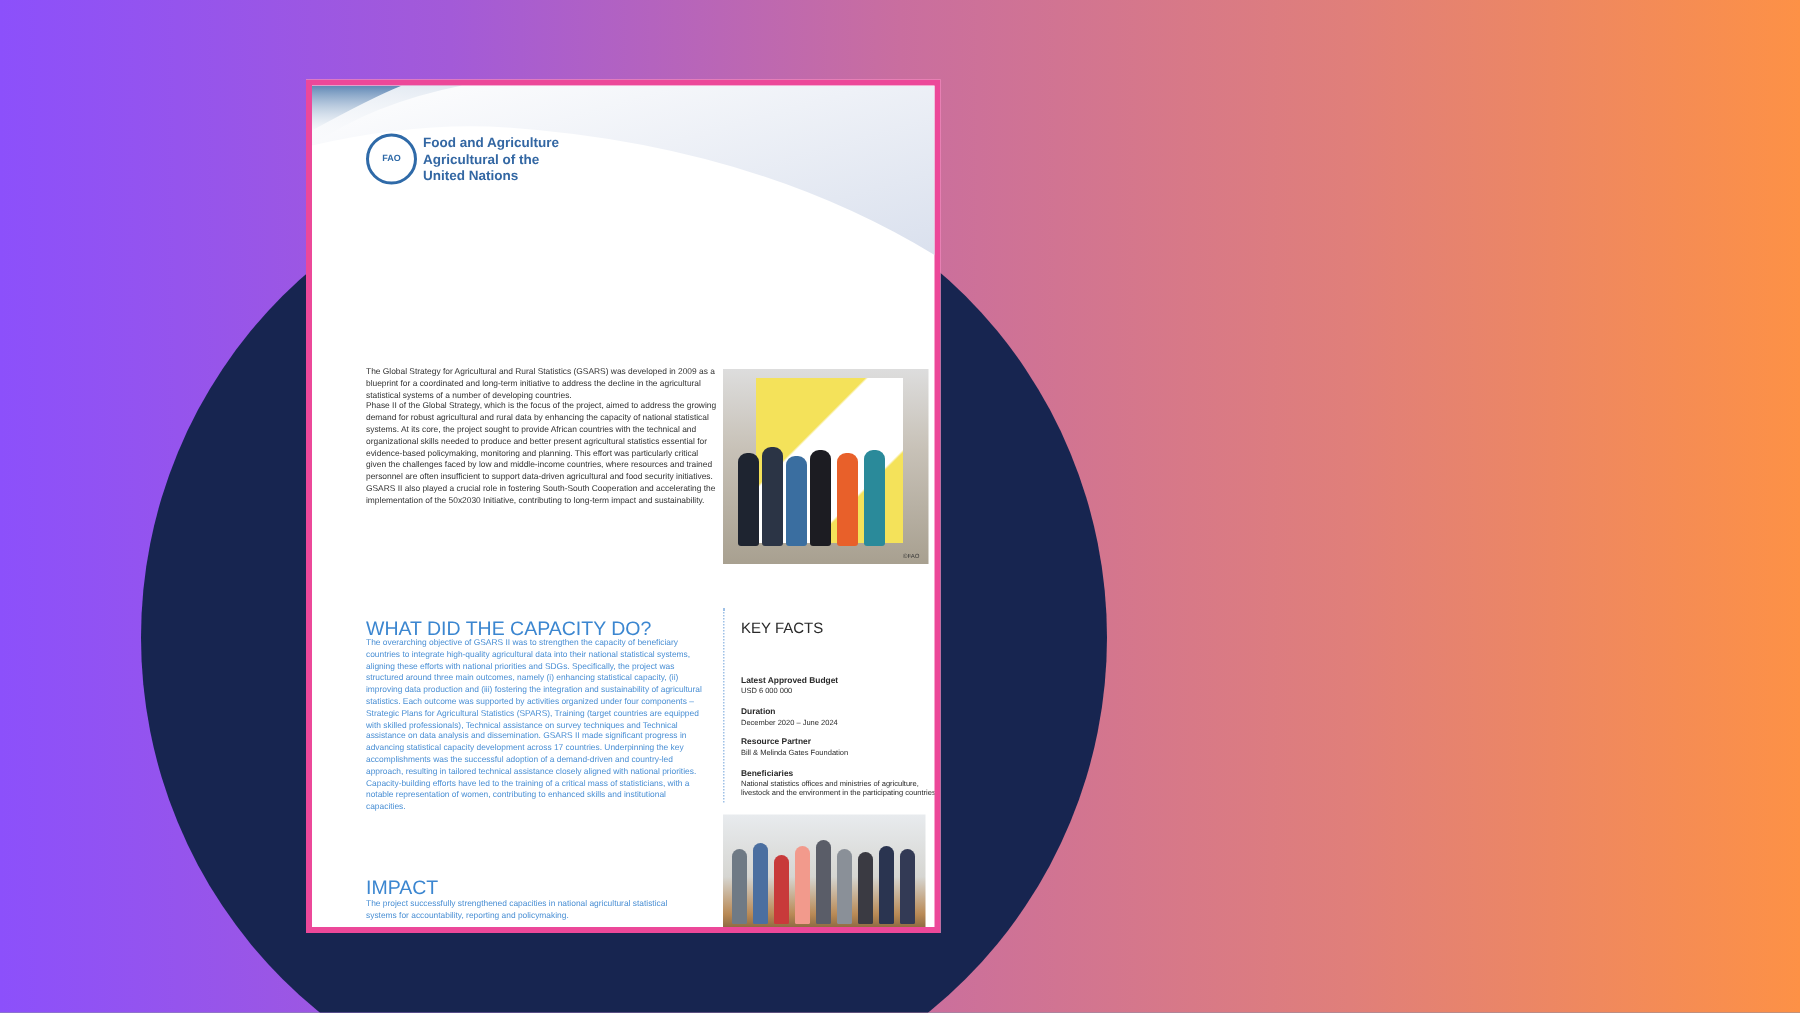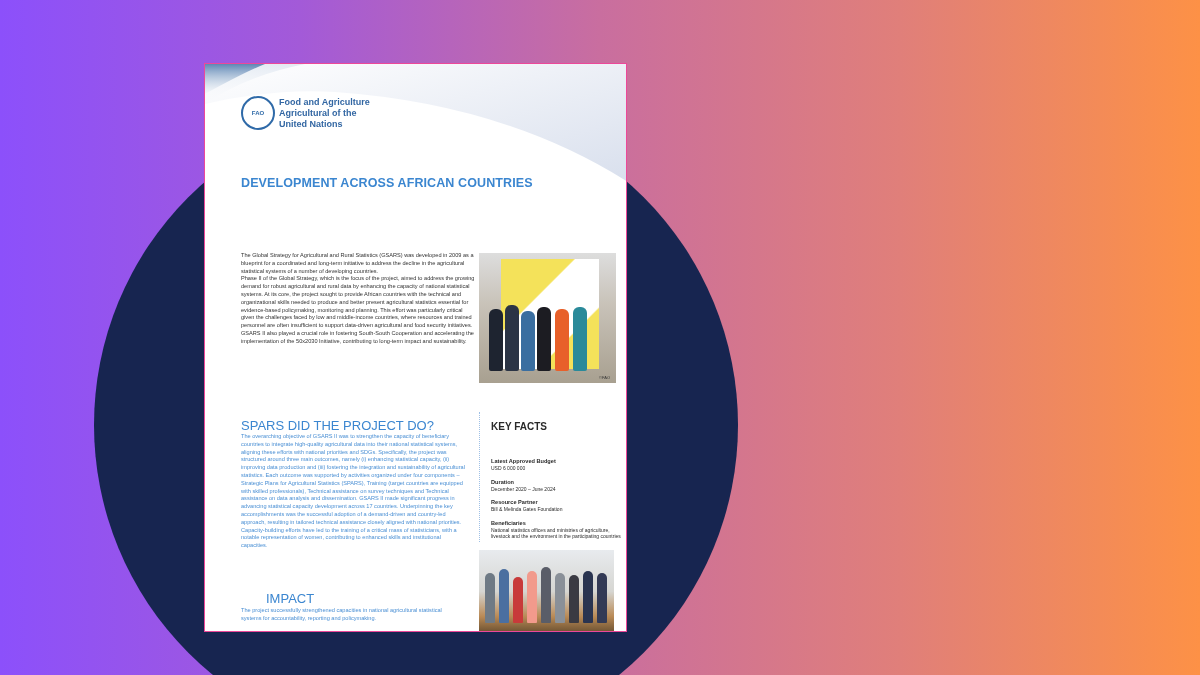--- a/index.html
+++ b/index.html
@@ -11,25 +11,25 @@
     }
     .circle {
       position: absolute;
       left: 94px; top: 103px;
       width: 644px; height: 644px;
       border-radius: 50%;
       background: #172550;
     }
     .doc {
       position: absolute;
-      left: 204px; top: 63px;
+      left: 204px; top: 53px;
       width: 423px; height: 569px;
       background: #ffffff;
       overflow: hidden;
-      border: 1px solid #ec4899;
+      border: 4px solid #ec4899;
     }
     .swoosh {
       position: absolute; left: 0; top: 0; width: 423px; height: 130px;
     }
     .logo {
       position: absolute; left: 36px; top: 32px;
       display: flex; align-items: center; gap: 4px;
     }
     .logo-emblem {
       width: 34px; height: 34px; border-radius: 50%;
@@ -68,39 +68,39 @@
     .h-what {
       position: absolute; left: 36px; top: 354px;
       color: #3b86d0; font-size: 13px; line-height: 15px;
     }
     .what-body {
       position: absolute; left: 36px; top: 369px; width: 226px;
       color: #4a8fd4; font-size: 5.6px; line-height: 7.8px;
     }
     .h-impact {
       position: absolute; left: 36px; top: 527px;
-      color: #3b86d0; font-size: 13px; line-height: 15px; margin-left: 25px;
+      color: #3b86d0; font-size: 13px; line-height: 15px;
     }
     .impact-body {
       position: absolute; left: 36px; top: 543px; width: 210px;
       color: #4a8fd4; font-size: 5.6px; line-height: 7.8px;
     }
     .blue-bar {
       position: absolute; left: 36px; top: 571px; width: 36px; height: 4px;
       background: #5b9ad6;
     }
     .divider {
       position: absolute; left: 274px; top: 348px; width: 0; height: 130px;
       border-left: 1px dotted #9ec0e6;
     }
     .keyfacts {
       position: absolute; left: 286px; top: 357px; width: 130px;
       color: #2a2a2a;
     }
-    .kf-title { font-size: 10px; line-height: 12px; margin-bottom: 25px; font-weight: bold; }
+    .kf-title { font-size: 10px; line-height: 12px; margin-bottom: 25px; }
     .kf-item { margin-bottom: 7px; }
     .kf-label { font-size: 5.6px; font-weight: bold; line-height: 7px; }
     .kf-value { font-size: 5px; line-height: 6.6px; }
     .photo2 {
       position: absolute; left: 274px; top: 486px; width: 135px; height: 83px;
       background: linear-gradient(180deg, #e8ebee 0%, #d6d6d2 50%, #b98a56 80%, #6a5030 100%);
       overflow: hidden;
     }
     .photo2 .person {
       position: absolute; bottom: 10px; width: 10px; border-radius: 5px 5px 1px 1px;
@@ -132,41 +132,40 @@
       <span>FAO</span>
     </div>
     <div class="logo-text">
       <div>Food and Agriculture</div>
       <div>Agricultural of the</div>
       <div>United Nations</div>
     </div>
   </div>
 
   <div class="title">
-    <div>DEVELOPMENT ACROSS AFRICAN COUNTRIES</div>
   </div>
 
   <div class="intro">
     <p>The Global Strategy for Agricultural and Rural Statistics (GSARS) was developed in 2009 as a blueprint for a coordinated and long-term initiative to address the decline in the agricultural statistical systems of a number of developing countries.</p>
     <p>Phase II of the Global Strategy, which is the focus of the project, aimed to address the growing demand for robust agricultural and rural data by enhancing the capacity of national statistical systems. At its core, the project sought to provide African countries with the technical and organizational skills needed to produce and better present agricultural statistics essential for evidence-based policymaking, monitoring and planning. This effort was particularly critical given the challenges faced by low and middle-income countries, where resources and trained personnel are often insufficient to support data-driven agricultural and food security initiatives.</p>
     <p>GSARS II also played a crucial role in fostering South-South Cooperation and accelerating the implementation of the 50x2030 Initiative, contributing to long-term impact and sustainability.</p>
   </div>
 
   <div class="photo1">
     <div class="banner"></div>
     <div class="person" style="left:10px;height:62px;background:#1e2430;"></div>
     <div class="person" style="left:26px;height:66px;background:#2b3445;"></div>
     <div class="person" style="left:42px;height:60px;background:#3a6ea0;"></div>
     <div class="person" style="left:58px;height:64px;background:#1c1c22;"></div>
     <div class="person" style="left:76px;height:62px;background:#e8602a;"></div>
     <div class="person" style="left:94px;height:64px;background:#2a8a9a;"></div>
     <span class="credit">©FAO</span>
   </div>
 
-  <div class="h-what">SPARS DID THE PROJECT DO?</div>
+  <div class="h-what">WHAT DID THE CAPACITY DO?</div>
   <div class="what-body">The overarching objective of GSARS II was to strengthen the capacity of beneficiary countries to integrate high-quality agricultural data into their national statistical systems, aligning these efforts with national priorities and SDGs. Specifically, the project was structured around three main outcomes, namely (i) enhancing statistical capacity, (ii) improving data production and (iii) fostering the integration and sustainability of agricultural statistics. Each outcome was supported by activities organized under four components – Strategic Plans for Agricultural Statistics (SPARS), Training (target countries are equipped with skilled professionals), Technical assistance on survey techniques and Technical assistance on data analysis and dissemination. GSARS II made significant progress in advancing statistical capacity development across 17 countries. Underpinning the key accomplishments was the successful adoption of a demand-driven and country-led approach, resulting in tailored technical assistance closely aligned with national priorities. Capacity-building efforts have led to the training of a critical mass of statisticians, with a notable representation of women, contributing to enhanced skills and institutional capacities.</div>
 
   <div class="h-impact">IMPACT</div>
   <div class="impact-body">The project successfully strengthened capacities in national agricultural statistical systems for accountability, reporting and policymaking.</div>
   <div class="blue-bar"></div>
 
   <div class="divider"></div>
 
   <div class="keyfacts">
     <div class="kf-title">KEY FACTS</div>

